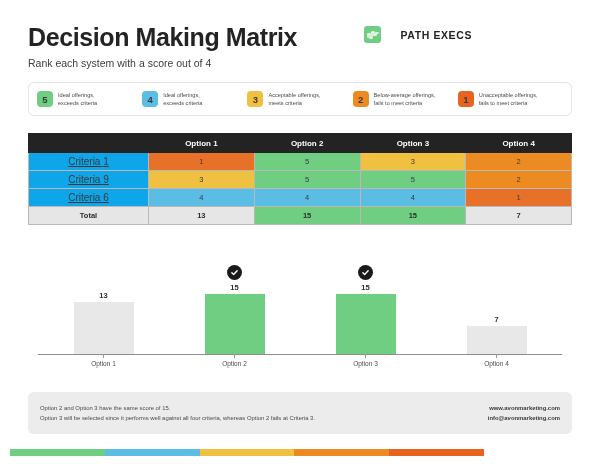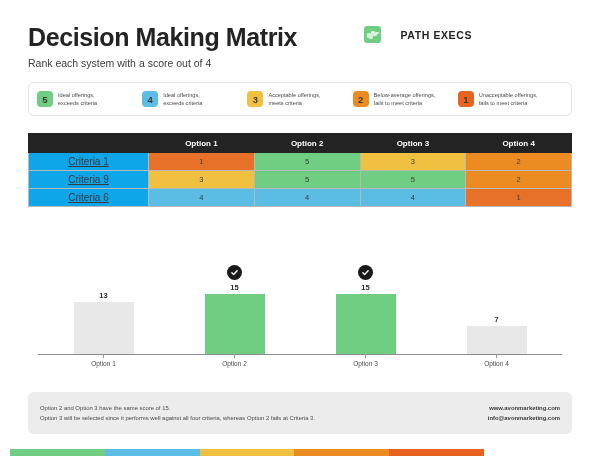--- a/index.html
+++ b/index.html
@@ -337,20 +337,27 @@
           <td class="score" style="background: rgb(111, 206, 129);">5</td>
           <td class="score" style="background: rgb(236, 139, 34);">2</td>
         </tr>
         <tr>
           <td class="rowlabel">Criteria 6</td>
           <td class="score" style="background: rgb(91, 188, 228);">4</td>
           <td class="score" style="background: rgb(91, 188, 228);">4</td>
           <td class="score" style="background: rgb(91, 188, 228);">4</td>
           <td class="score" style="background: rgb(232, 113, 42);">1</td>
         </tr>
+        <tr class="total">
+          <td>Total</td>
+          <td style="background: rgb(230, 230, 230);">13</td>
+          <td style="background: rgb(111, 206, 129);">15</td>
+          <td style="background: rgb(111, 206, 129);">15</td>
+          <td style="background: rgb(230, 230, 230);">7</td>
+        </tr>
       </tbody>
   </table>
 
   <div class="chart">
     <div class="bars" id="chart-bars">
         <div class="bar-group" style="left: 0%;">
           <div class="bar-value">13</div>
           <div class="bar-rect" style="height: 52px; background: rgb(232, 232, 232);"></div>
         </div>
         <div class="bar-group" style="left: 25%;">

